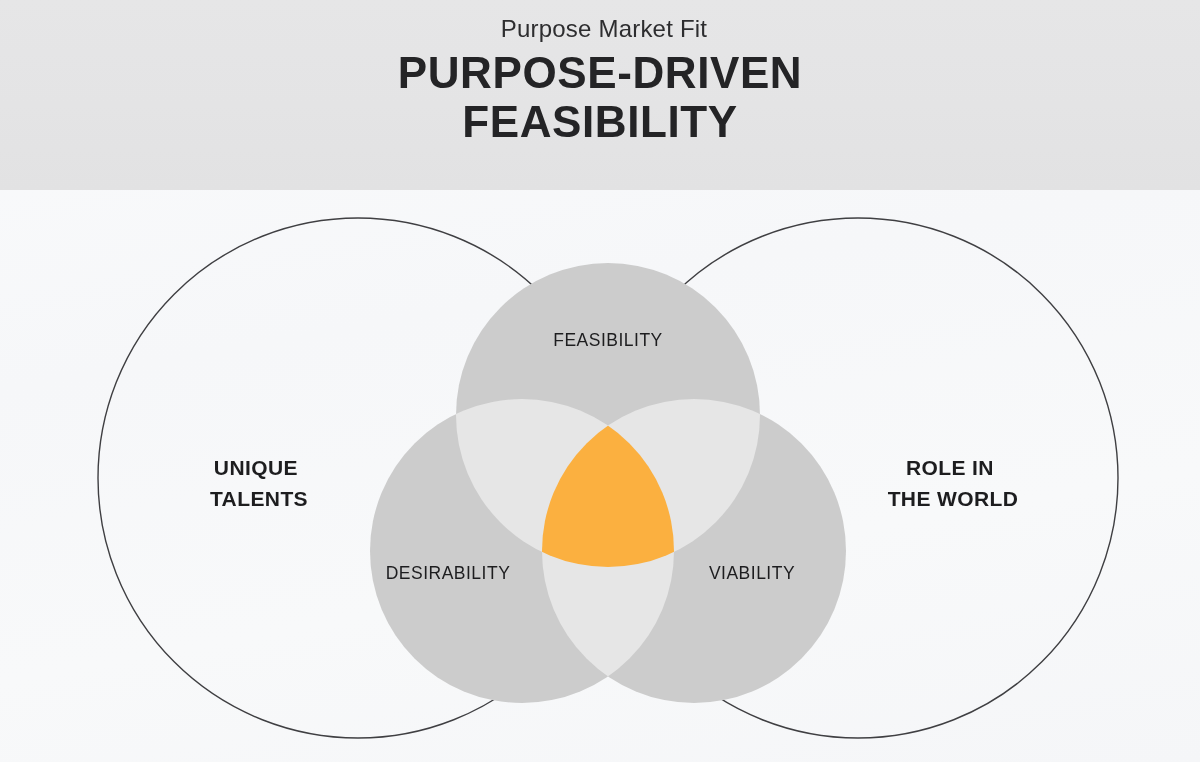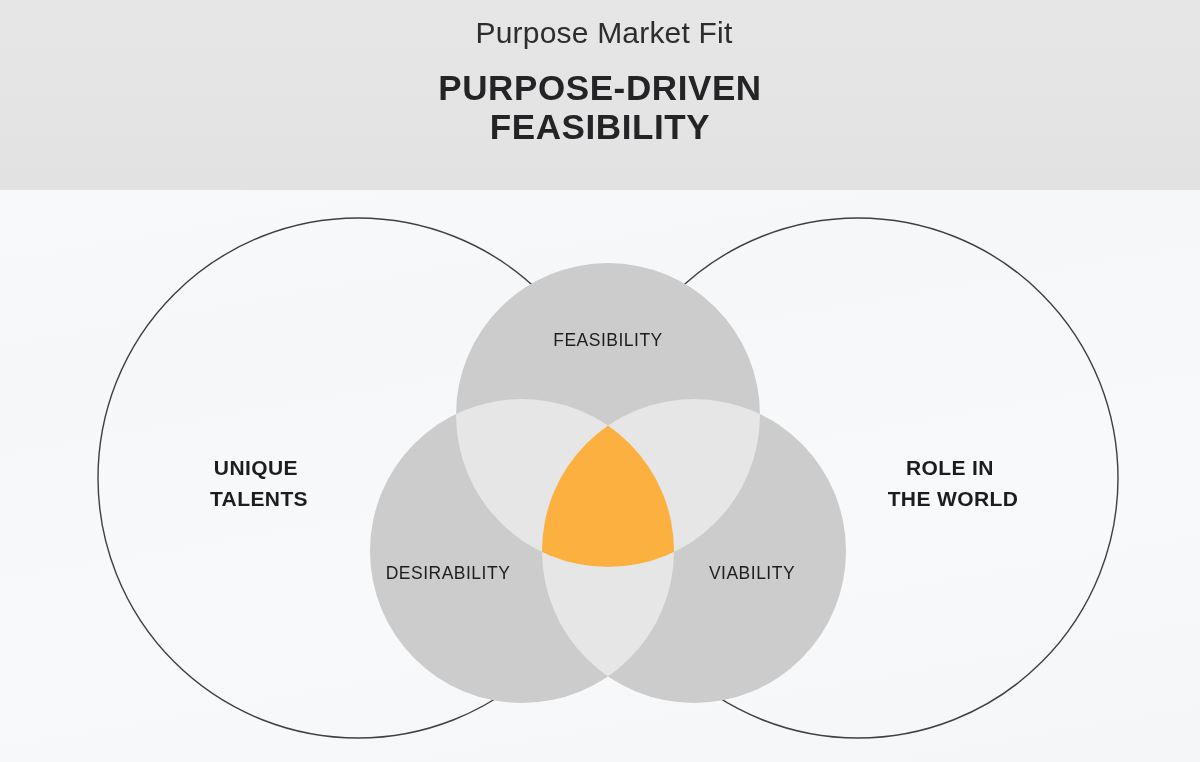--- a/index.html
+++ b/index.html
@@ -34,36 +34,36 @@
     width: 1200px;
     height: 190px;
     display: flex;
     flex-direction: column;
     align-items: center;
     justify-content: flex-start;
     padding-top: 15px;
     box-sizing: border-box;
   }
   .eyebrow {
-    font-size: 30px;
+    font-size: 24px;
     font-weight: 400;
     color: #2d2d2f;
     letter-spacing: 0.2px;
     line-height: 1.2;
     margin: 0 0 4px 8px;
     white-space: nowrap;
   }
   .main-title {
-    font-size: 35px;
+    font-size: 44px;
     font-weight: bold;
     color: #242426;
     letter-spacing: 0.6px;
     line-height: 1.12;
     text-align: center;
-    margin: 13px;
+    margin: 0;
     white-space: nowrap;
   }
   
   #venn {
     position: absolute;
     left: 0;
     top: 190px;
     width: 1200px;
     height: 572px;
     display: block;

